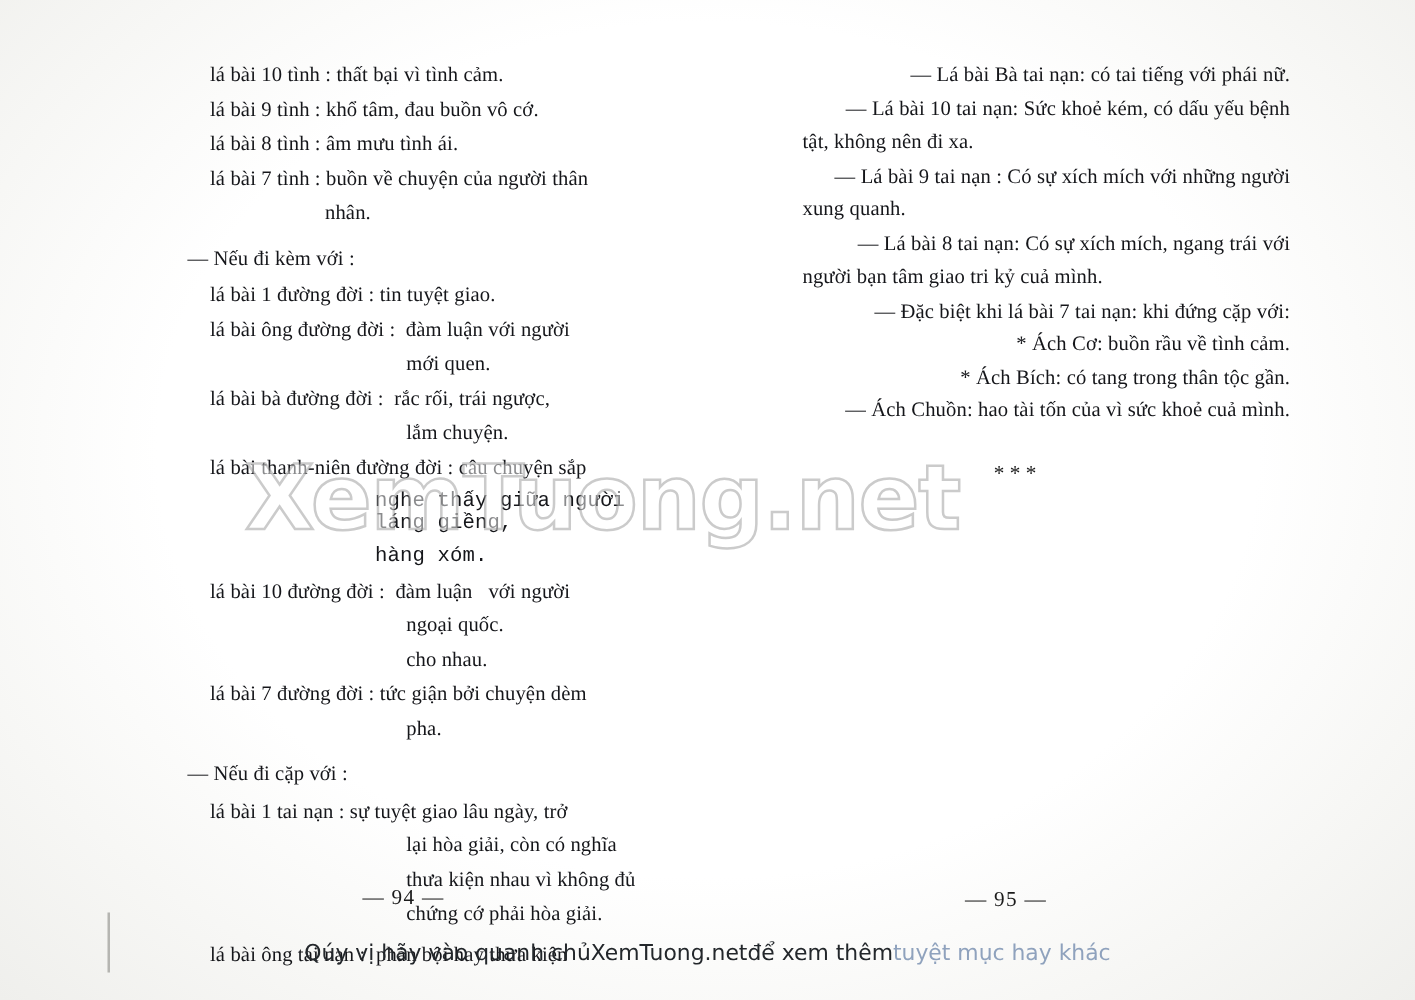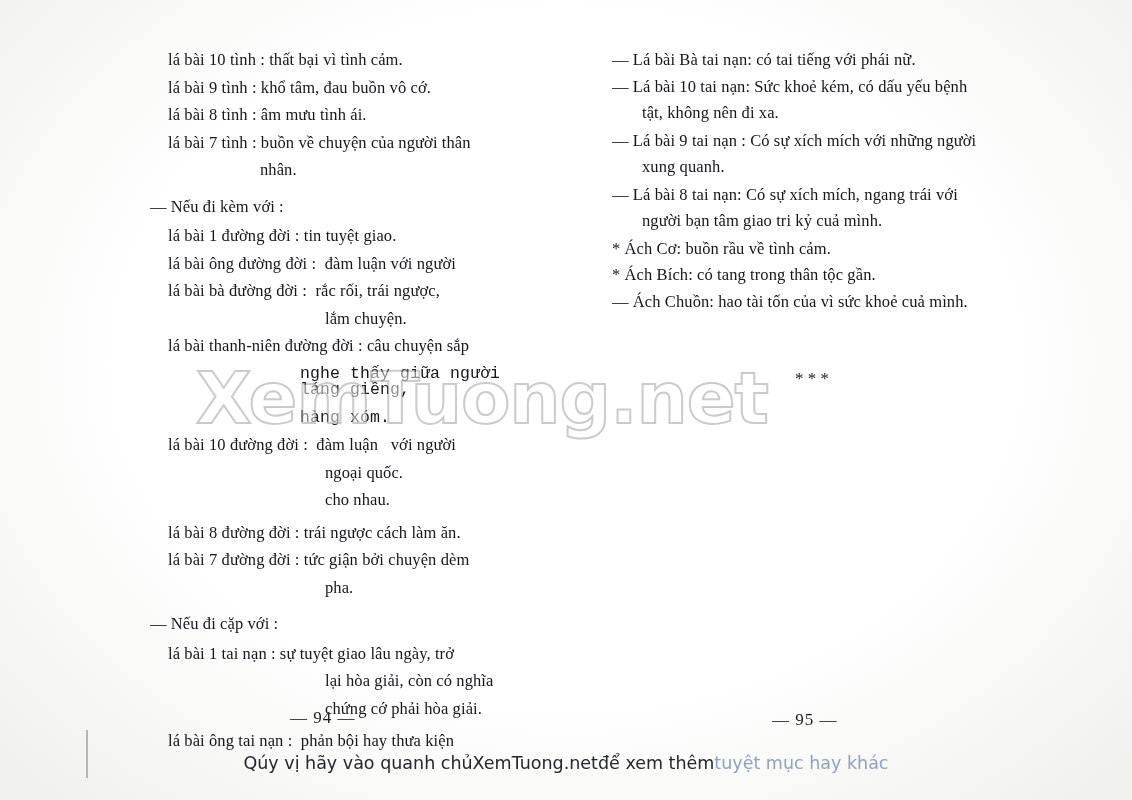--- a/index.html
+++ b/index.html
@@ -66,21 +66,21 @@
   .cont-r  { padding-left: 30px; }
 
   .section-head {
     padding-left: 0;
     margin-top: 20px;
     margin-bottom: 13px;
   }
 
   .blk { margin-top: 16px; }
 
-  .r-item { margin-bottom: 10px; }
+  .r-item { margin-bottom: 10px; text-align: right; }
 
   .footer-num {
     position: absolute;
     font-size: 17px;
     color: #1b1b1b;
     letter-spacing: 1px;
   }
   .footer-left  { left: 290px; top: 708px; text-align: center; }
   .footer-right { left: 772px; top: 710px; }
 
@@ -145,49 +145,51 @@
       <div class="line indent-1">lá bài 10 tình : thất bại vì tình cảm.</div>
       <div class="line indent-1">lá bài 9 tình : khổ tâm, đau buồn vô cớ.</div>
       <div class="line indent-1">lá bài 8 tình : âm mưu tình ái.</div>
       <div class="line indent-1">lá bài 7 tình : buồn về chuyện của người thân</div>
       <div class="line cont-1">nhân.</div>
 
       <div class="line section-head">— Nếu đi kèm với :</div>
 
       <div class="line indent-1">lá bài 1 đường đời : tin tuyệt giao.</div>
       <div class="line indent-1">lá bài ông đường đời :  đàm luận với người</div>
+      <div class="line cont-3">mới quen.</div>
       <div class="line indent-1">lá bài bà đường đời :  rắc rối, trái ngược,</div>
       <div class="line cont-3">lắm chuyện.</div>
       <div class="line indent-1">lá bài thanh-niên đường đời : câu chuyện sắp</div>
       <div class="line cont-2">nghe thấy giữa người láng giềng,</div>
       <div class="line cont-2">hàng xóm.</div>
       <div class="line indent-1">lá bài 10 đường đời :  đàm luận   với người</div>
       <div class="line cont-3">ngoại quốc.</div>
       <div class="line cont-3">cho nhau.</div>
-      <div class="line indent-1 blk">lá bài 8 đường đời : trái ngược cách làm ăn.</div>
       <div class="line indent-1">lá bài 7 đường đời : tức giận bởi chuyện dèm</div>
       <div class="line cont-3">pha.</div>
 
       <div class="line section-head">— Nếu đi cặp với :</div>
 
       <div class="line indent-1">lá bài 1 tai nạn : sự tuyệt giao lâu ngày, trở</div>
       <div class="line cont-3">lại hòa giải, còn có nghĩa</div>
+      <div class="line cont-3">thưa kiện nhau vì không đủ</div>
       <div class="line cont-3">chứng cớ phải hòa giải.</div>
       <div class="line indent-1 blk">lá bài ông tai nạn :  phản bội hay thưa kiện</div>
 
     </div>
 
     <div class="col col-right">
       <div class="line r-item">— Lá bài Bà tai nạn: có tai tiếng với phái nữ.</div>
       <div class="line r-item">— Lá bài 10 tai nạn: Sức khoẻ kém, có dấu yếu bệnh</div>
       <div class="line cont-r">tật, không nên đi xa.</div>
       <div class="line r-item">— Lá bài 9 tai nạn : Có sự xích mích với những người</div>
       <div class="line cont-r">xung quanh.</div>
       <div class="line r-item">— Lá bài 8 tai nạn: Có sự xích mích, ngang trái với</div>
       <div class="line cont-r">người bạn tâm giao tri kỷ cuả mình.</div>
+      <div class="line r-item">— Đặc biệt khi lá bài 7 tai nạn: khi đứng cặp với:</div>
       <div class="line r-item">* Ách Cơ: buồn rầu về tình cảm.</div>
       <div class="line r-item">* Ách Bích: có tang trong thân tộc gần.</div>
       <div class="line r-item">— Ách Chuồn: hao tài tốn của vì sức khoẻ cuả mình.</div>
     </div>
 
   </div>
 
   <div class="asterisk-block">*
 * *</div>
 

